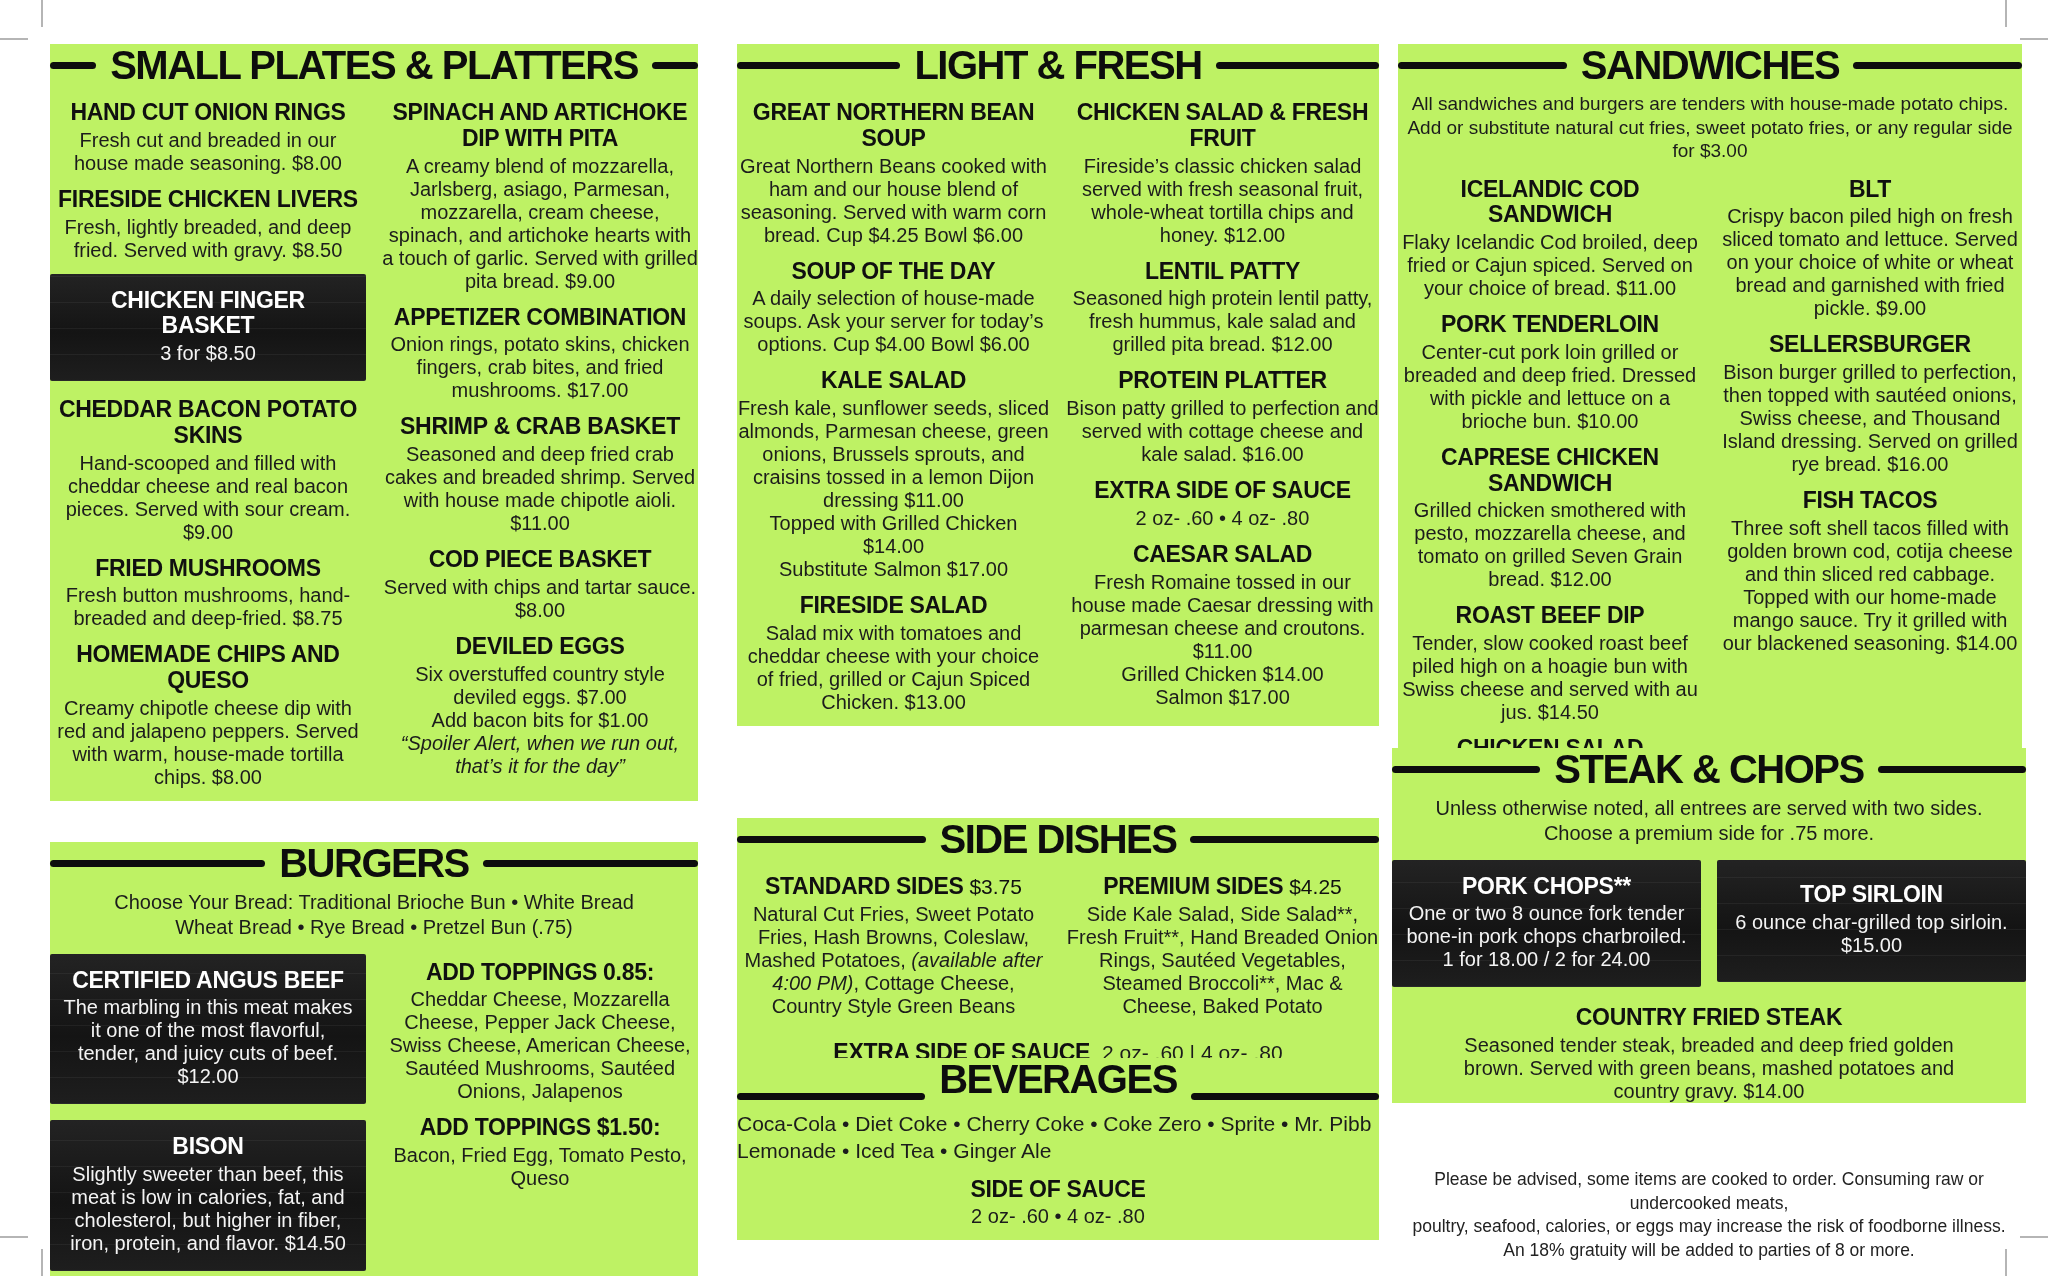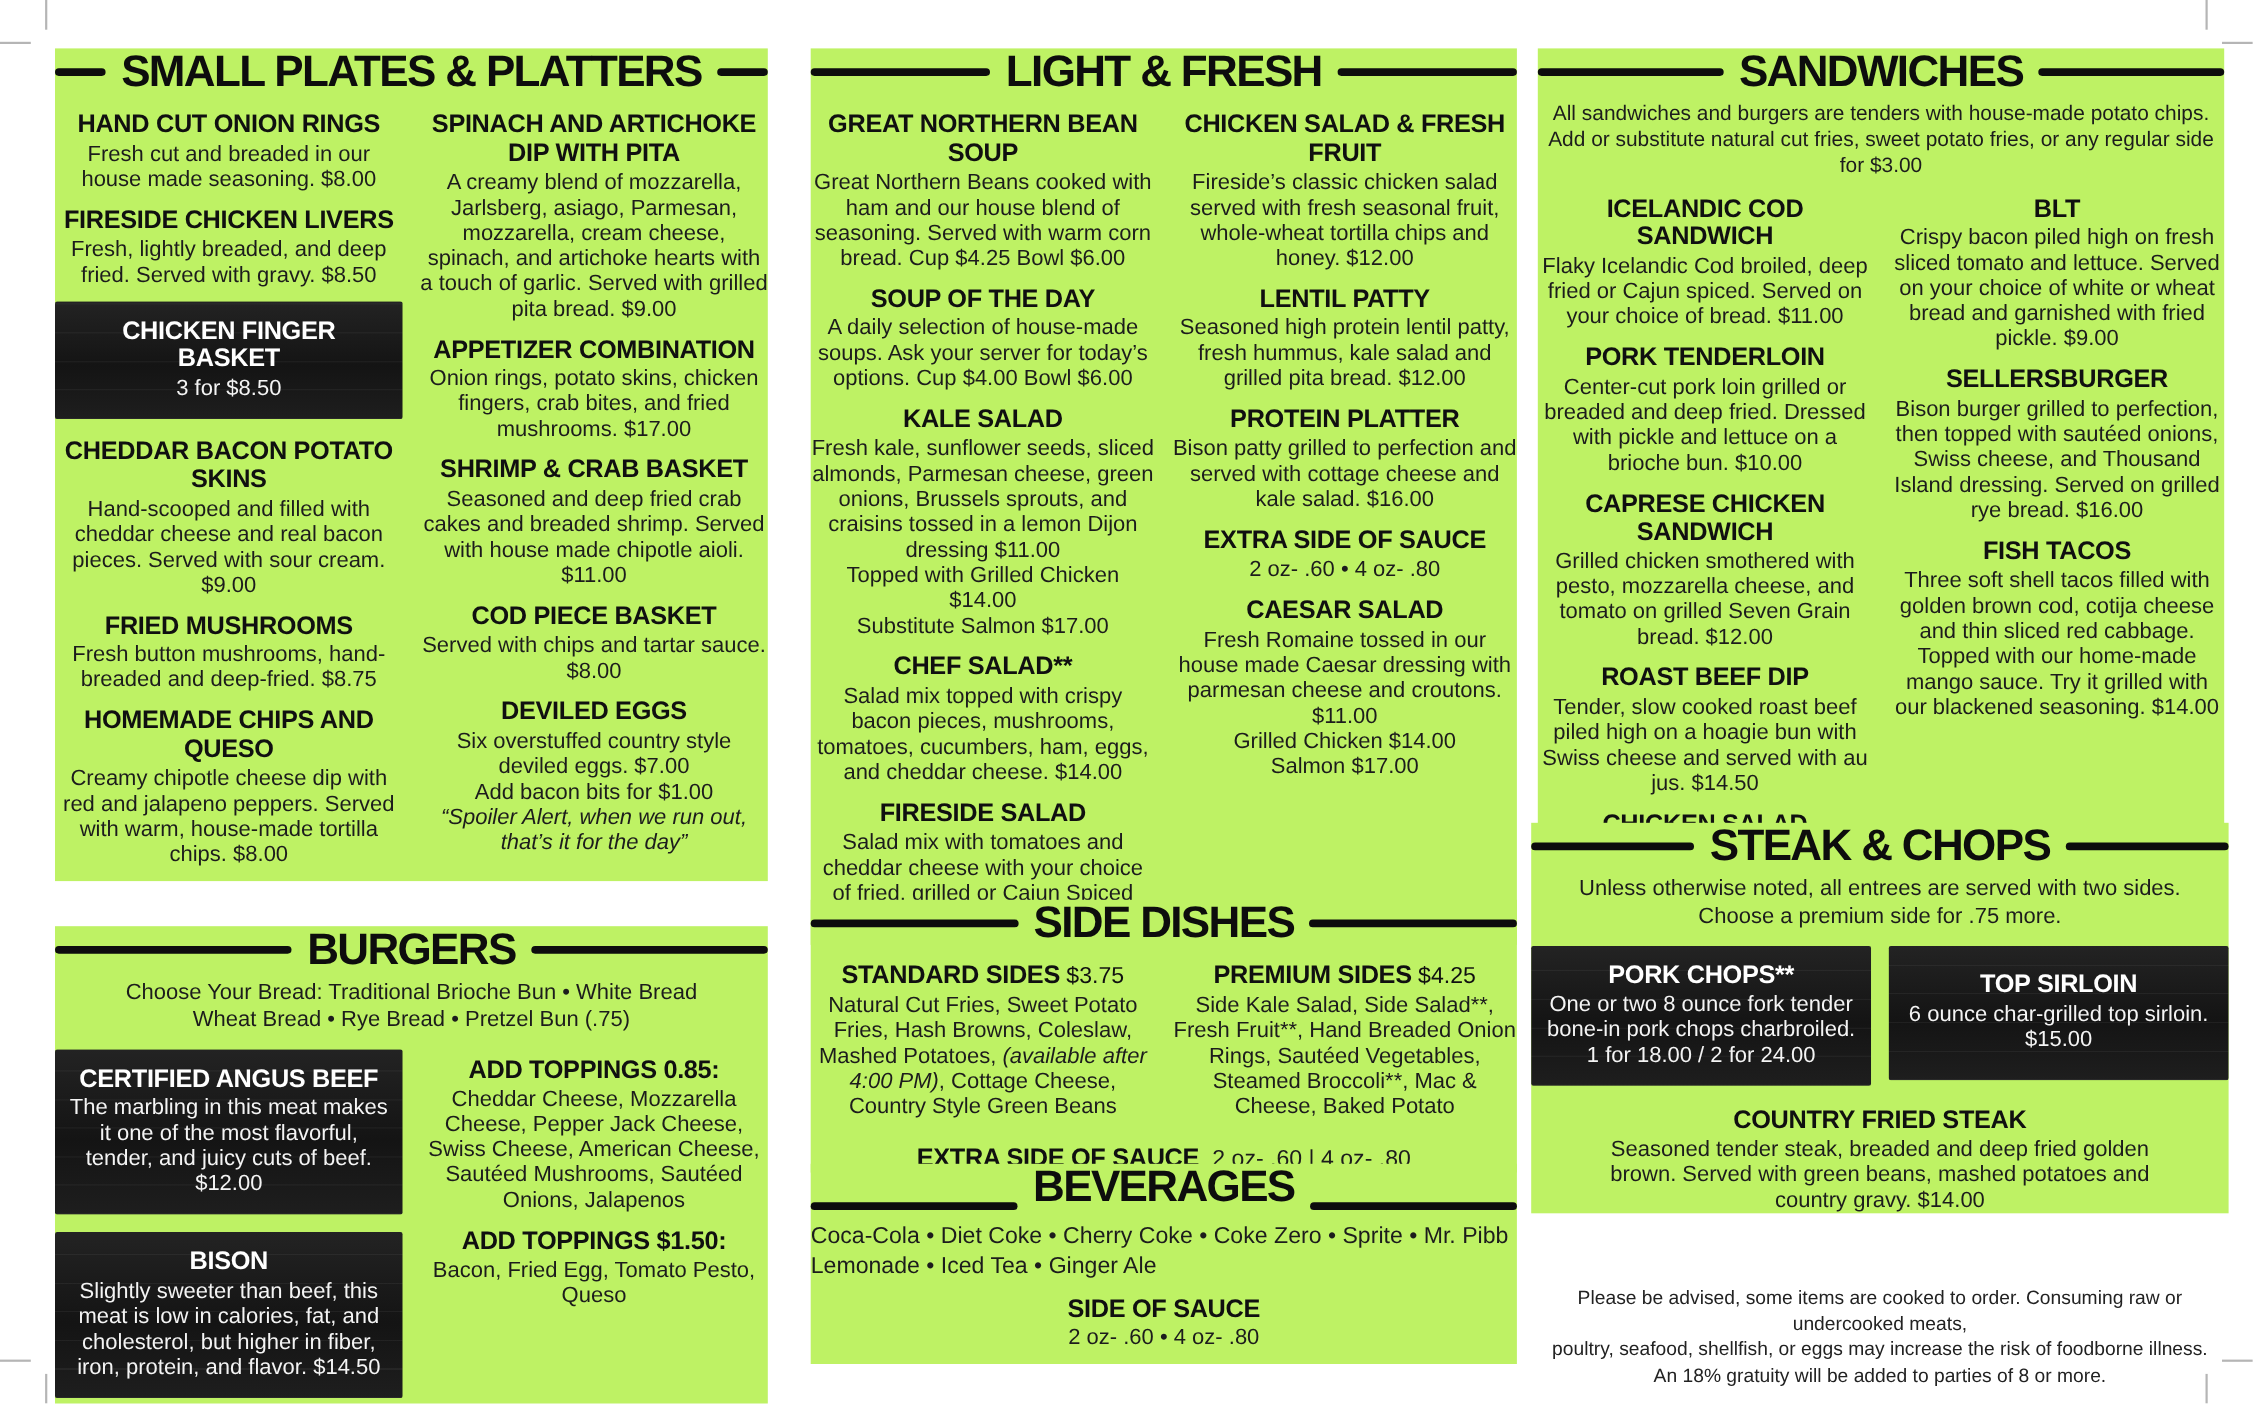--- a/index.html
+++ b/index.html
@@ -171,26 +171,20 @@
   </div>
         <div class="item">
     <span class="item-name">KALE SALAD</span>
     <div class="item-desc">
             <div class="desc-line"><span>Fresh kale, sunflower seeds, sliced almonds, Parmesan cheese, green onions, Brussels sprouts, and craisins tossed in a lemon Dijon dressing $11.00</span></div>
             <div class="desc-line"><span>Topped with Grilled Chicken $14.00</span></div>
             <div class="desc-line"><span>Substitute Salmon $17.00</span></div>
           </div>
   </div>
         <div class="item">
-    <span class="item-name">CHEF SALAD**</span>
-    <div class="item-desc">
-            <div class="desc-line"><span>Salad mix topped with crispy bacon pieces, mushrooms, tomatoes, cucumbers, ham, eggs, and cheddar cheese. $14.00</span></div>
-          </div>
-  </div>
-        <div class="item">
     <span class="item-name">FIRESIDE SALAD</span>
     <div class="item-desc">
             <div class="desc-line"><span>Salad mix with tomatoes and cheddar cheese with your choice of fried, grilled or Cajun Spiced Chicken. $13.00</span></div>
           </div>
   </div>
       </div>
     <div class="subcol">
         <div class="item">
     <span class="item-name">CHICKEN SALAD &amp; FRESH FRUIT</span>
     <div class="item-desc">
@@ -415,15 +409,15 @@
     <span class="item-name">SIDE OF SAUCE</span>
     <div class="item-desc">
           <div class="desc-line"><span>2 oz- .60  •  4 oz- .80</span></div>
         </div>
   </div>
     </div>
 </section>
 
 <div class="disclaimer" style="left:1392px;top:1168px;width:634px;">
   <div>Please be advised, some items are cooked to order. Consuming raw or undercooked meats,</div>
-  <div>poultry, seafood, shellfish, or eggs may increase the risk of foodborne illness.</div>
+  <div>poultry, seafood, calories, or eggs may increase the risk of foodborne illness.</div>
   <div>An 18% gratuity will be added to parties of 8 or more.</div>
 </div>
 
 </body></html>

